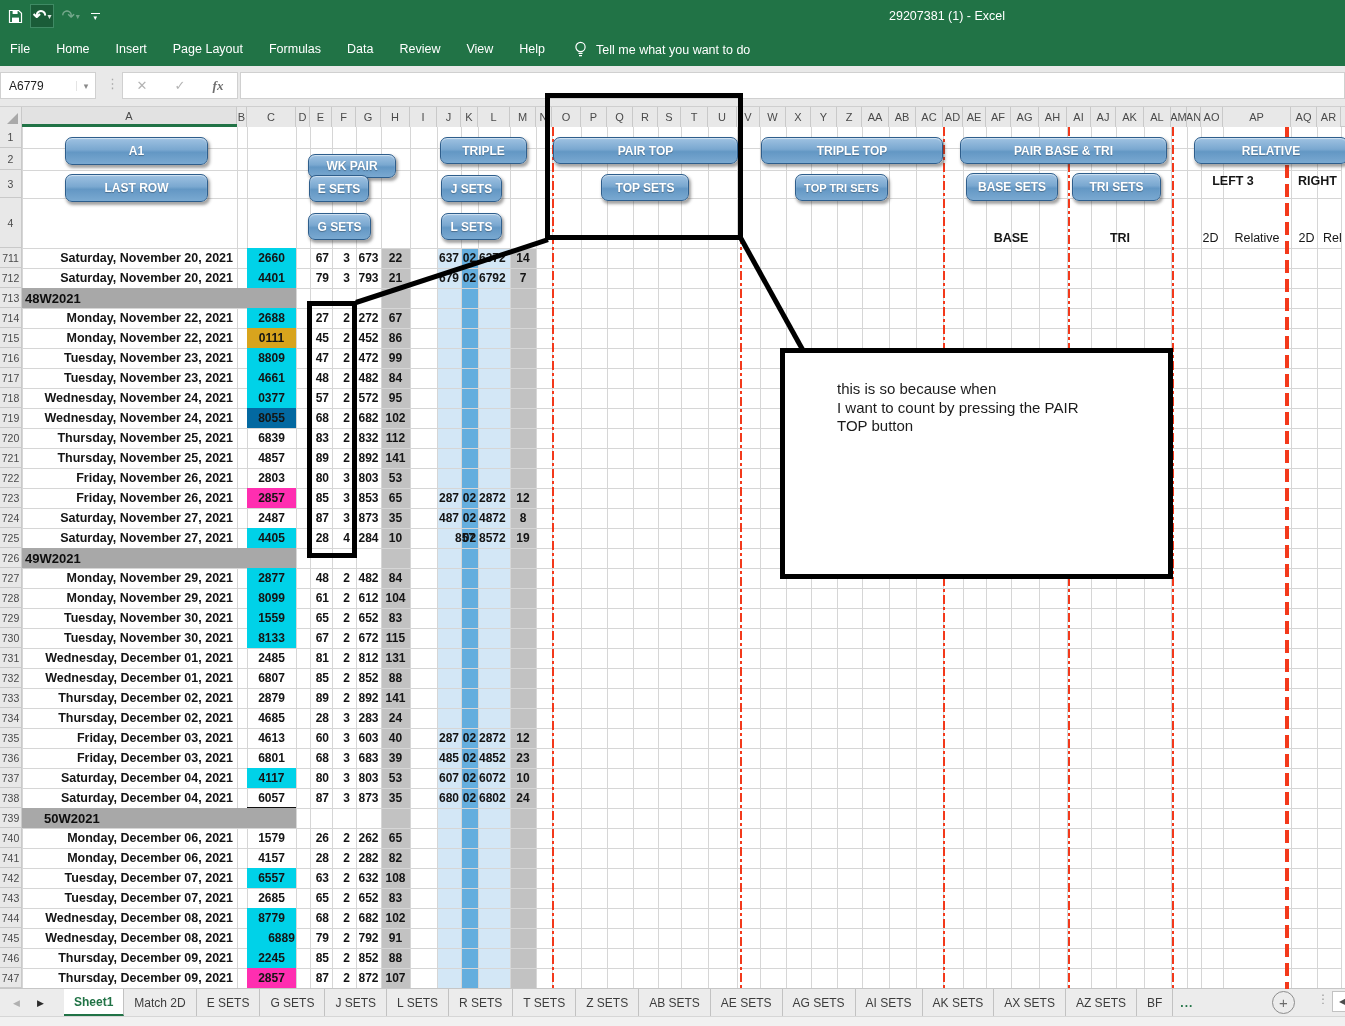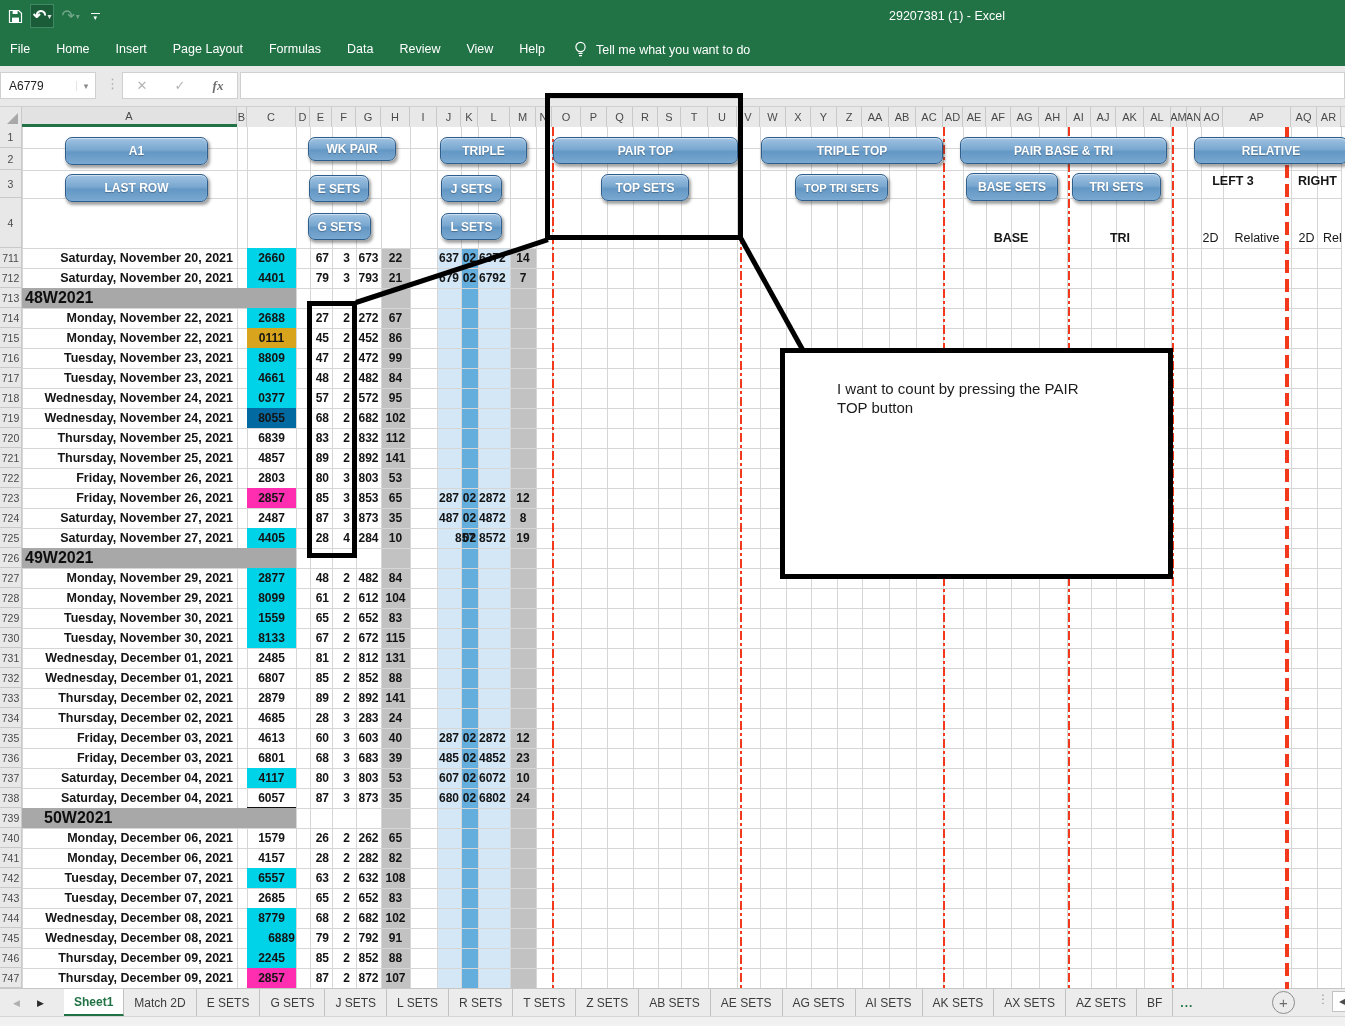--- a/index.html
+++ b/index.html
@@ -41,21 +41,21 @@
   .colhead{position:absolute;top:107px;height:20px;background:#e8e8e8;font-size:11px;color:#4a4a4a;display:flex;align-items:center;justify-content:center;overflow:hidden;border-right:1px solid #c9c9c9;box-sizing:border-box;white-space:nowrap;}
   .colhead.sel{border-bottom:2px solid #217346;background:#e2e2e2;}
   .rowhead{position:absolute;left:0;width:22px;background:#e8e8e8;border-right:1px solid #c9c9c9;border-bottom:1px solid #c9c9c9;box-sizing:border-box;font-size:10.5px;color:#4a4a4a;display:flex;align-items:center;justify-content:center;}
   .vline{position:absolute;top:127px;height:861px;width:1px;background:#d6d6d6;}
   .hline{position:absolute;left:22px;width:1319px;height:1px;background:#d6d6d6;}
   .stripe{position:absolute;top:248px;height:740px;}
   
   .cell{position:absolute;height:20px;display:flex;align-items:center;box-sizing:border-box;font-size:12px;font-weight:600;color:#141414;white-space:nowrap;overflow:hidden;}
   .c-r{justify-content:flex-end;}.c-c{justify-content:center;}.c-l{justify-content:flex-start;}
   .datecell{font-size:12.5px;padding-right:4px;}
-  .weekband{position:absolute;left:22px;width:274px;height:20px;background:#a8a8a8;display:flex;align-items:center;padding-left:3px;box-sizing:border-box;font-size:16px;font-weight:600;color:#0e0e0e;}
+  .weekband{position:absolute;left:22px;width:274px;height:20px;background:#a8a8a8;display:flex;align-items:center;padding-left:3px;box-sizing:border-box;font-size:13px;font-weight:600;color:#0e0e0e;}
   
   .sbtn{position:absolute;z-index:20;border:1px solid #2e5e8c;border-radius:7px;color:#fff;font-weight:700;font-size:12px;display:flex;align-items:center;justify-content:center;box-sizing:border-box;background:linear-gradient(180deg,#9fc2e2 0%,#7aa8d0 45%,#6397c4 55%,#7aa9d1 100%);box-shadow:inset 0 1px 1px rgba(255,255,255,.55),1.5px 2.5px 3px rgba(50,50,50,.45);text-shadow:0 1px 1px rgba(0,0,0,.3);white-space:nowrap;overflow:hidden;}
   .lbl{position:absolute;z-index:6;font-size:12.5px;color:#161616;display:flex;align-items:center;justify-content:center;white-space:nowrap;overflow:hidden;}
   .lbl.b{font-weight:600;}
   
   .redline{position:absolute;top:127px;height:862px;width:2px;z-index:15;background:repeating-linear-gradient(180deg,#f3391b 0 9px,transparent 9px 12px,#f3391b 12px 15px,transparent 15px 18px);}
   .redline.thick{width:4px;background:repeating-linear-gradient(180deg,#f3391b 0 13px,transparent 13px 19px);}
   
   .blackrect{position:absolute;border:5px solid #000;box-sizing:border-box;z-index:30;}
   .blackline{position:absolute;height:5px;background:#000;z-index:30;transform-origin:0 50%;}
@@ -563,21 +563,21 @@
       <div class="redline" style="left: 552px;"></div>
       <div class="redline" style="left: 740px;"></div>
       <div class="redline" style="left: 943px;"></div>
       <div class="redline" style="left: 1068px;"></div>
       <div class="redline" style="left: 1172px;"></div>
       <div class="redline thick" style="left: 1285px;"></div>
     </div>
 
   <div class="sbtn" style="left:65px;top:137px;width:143px;height:28px">A1</div>
   <div class="sbtn" style="left:65px;top:174px;width:143px;height:28px">LAST ROW</div>
-  <div class="sbtn" style="left:308px;top:137px;width:88px;height:24px">WK PAIR</div>
+  <div class="sbtn" style="left:308px;top:154px;width:88px;height:24px">WK PAIR</div>
   <div class="sbtn" style="left:309px;top:175px;width:60px;height:27px">E SETS</div>
   <div class="sbtn" style="left:308px;top:213px;width:63px;height:27px">G SETS</div>
   <div class="sbtn" style="left:440px;top:137px;width:87px;height:27px">TRIPLE</div>
   <div class="sbtn" style="left:441px;top:175px;width:61px;height:27px">J SETS</div>
   <div class="sbtn" style="left:441px;top:213px;width:61px;height:27px">L SETS</div>
   <div class="sbtn" style="left:553px;top:137px;width:185px;height:27px">PAIR TOP</div>
   <div class="sbtn" style="left:601px;top:174px;width:88px;height:27px">TOP SETS</div>
   <div class="sbtn" style="left:761px;top:137px;width:182px;height:27px">TRIPLE TOP</div>
   <div class="sbtn" style="left:795px;top:174px;width:93px;height:27px;font-size:11px">TOP TRI SETS</div>
   <div class="sbtn" style="left:960px;top:137px;width:207px;height:27px">PAIR BASE &amp; TRI</div>
@@ -592,20 +592,21 @@
   <div class="lbl" style="left:1196px;top:228px;width:29px;height:20px">2D</div>
   <div class="lbl" style="left:1227px;top:228px;width:60px;height:20px">Relative</div>
   <div class="lbl" style="left:1293px;top:228px;width:27px;height:20px">2D</div>
   <div class="lbl" style="left:1323px;top:228px;width:22px;height:20px;justify-content:flex-start">Rel</div>
 
   <div class="blackrect" style="left:545px;top:93px;width:198px;height:147px"></div>
   <div class="blackrect" style="left:307px;top:301px;width:50px;height:257px"></div>
   <div class="blackline" style="left:356px;top:300px;width:202px;transform:rotate(-18.1deg)"></div>
   <div class="blackline" style="left:741px;top:236px;width:132px;transform:rotate(61deg)"></div>
   <div class="notebox">
+    <div>this is so because when</div>
     <div>I want to count by pressing the PAIR</div>
     <div>TOP button</div>
   </div>
 
   <div class="tabbar">
     <div class="navarrows">
       <span class="nav-dim">◀</span>
       <span class="nav-on">▶</span>
     </div>
     <div id="tabs" style="display:flex;align-items:stretch;">

